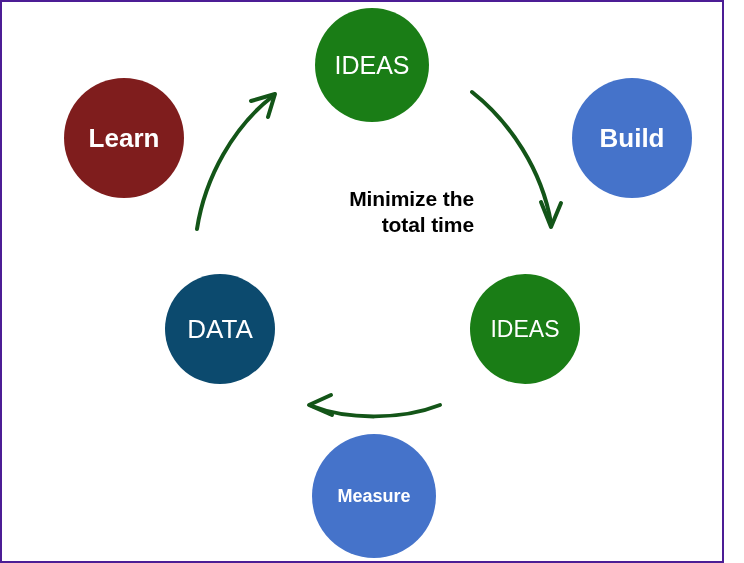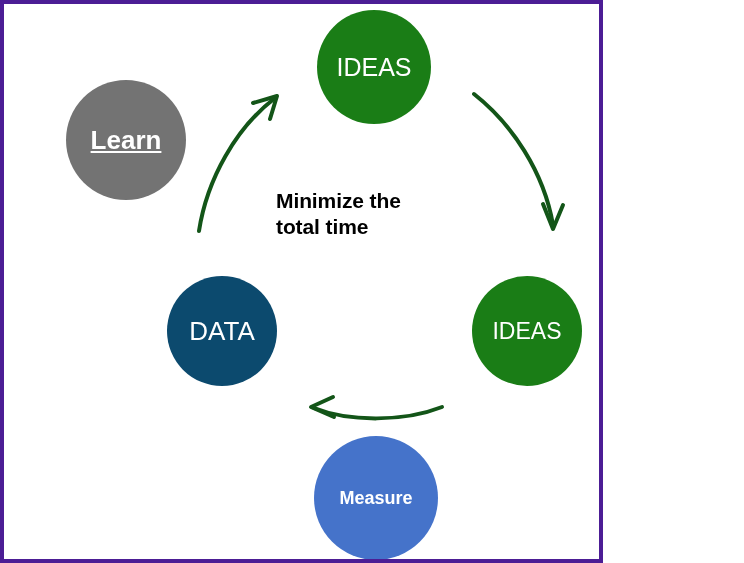--- a/index.html
+++ b/index.html
@@ -6,25 +6,25 @@
   html, body {
     margin: 0;
     padding: 0;
     background: #ffffff;
   }
   body {
     font-family: "Liberation Sans", sans-serif;
   }
   #canvas {
     position: relative;
-    width: 603px;
+    width: 724px;
     height: 563px;
     background: #ffffff;
     box-sizing: border-box;
-    border: 4px solid #4c1d95;
+    border: 2px solid #4c1d95;
     overflow: hidden;
   }
   .node {
     position: absolute;
     border-radius: 50%;
     display: flex;
     align-items: center;
     justify-content: center;
     text-align: center;
     color: #ffffff;
@@ -34,21 +34,21 @@
   .node-label {
     display: block;
     white-space: nowrap;
   }
   .node.green { background: #1a7d16; }
   .node.blue  { background: #4573ca; }
   .node.bold .node-label { font-weight: bold; }
 
   #center-text {
     position: absolute;
-    text-align: left;
+    text-align: right;
     color: #000000;
     font-weight: bold;
     font-size: 21px;
     line-height: 1.26;
     letter-spacing: -0.1px;
     user-select: none;
   }
   #arrows {
     position: absolute;
     left: 0;
@@ -85,34 +85,37 @@
     <g>
       <path class="arrow-path" d="M 195 227 C 203 175 232 124 271 94" stroke="#135518" stroke-width="4"></path>
       <path class="arrow-head" d="M 249 99 L 273 92 L 266 115" stroke="#135518" stroke-width="4"></path>
     </g>
   </svg>
 
   <div class="node green" id="node-ideas" style="left: 313px; top: 6px; width: 114px; height: 114px; background: rgb(26, 125, 22); color: rgb(255, 255, 255); font-size: 25px;">
     <span class="node-label">IDEAS</span>
   </div>
 
+  <div class="node blue bold" id="node-build" style="left: 570px; top: 76px; width: 120px; height: 120px; background: rgb(69, 115, 202); color: rgb(255, 255, 255); font-size: 26px; font-weight: bold;">
+    <span class="node-label">Build</span>
+  </div>
 
   <div class="node green" id="node-code" style="left: 468px; top: 272px; width: 110px; height: 110px; background: rgb(26, 125, 22); color: rgb(255, 255, 255); font-size: 23px;">
     <span class="node-label">IDEAS</span>
   </div>
 
   <div class="node blue bold" id="node-measure" style="left: 310px; top: 432px; width: 124px; height: 124px; background: rgb(69, 115, 202); color: rgb(255, 255, 255); font-size: 18px; font-weight: bold;">
     <span class="node-label">Measure</span>
   </div>
 
   <div class="node green" id="node-data" style="left: 163px; top: 272px; width: 110px; height: 110px; background: #0c4a6e; color: rgb(255, 255, 255); font-size: 26px;">
     <span class="node-label">DATA</span>
   </div>
 
-  <div class="node blue bold" id="node-learn" style="left: 62px; top: 76px; width: 120px; height: 120px; background: #737373; color: rgb(255, 255, 255); font-size: 26px; font-weight: bold; text-decoration: underline;">
+  <div class="node blue bold" id="node-learn" style="left: 62px; top: 76px; width: 120px; height: 120px; background: #7f1d1d; color: rgb(255, 255, 255); font-size: 26px; font-weight: bold;">
     <span class="node-label">Learn</span>
   </div>
 
   <div id="center-text" style="color: rgb(0, 0, 0); left: 272px; top: 184px; width: 200px;">
     <div>Minimize the</div>
     <div>total time</div>
   </div>
 
 </div>
 

